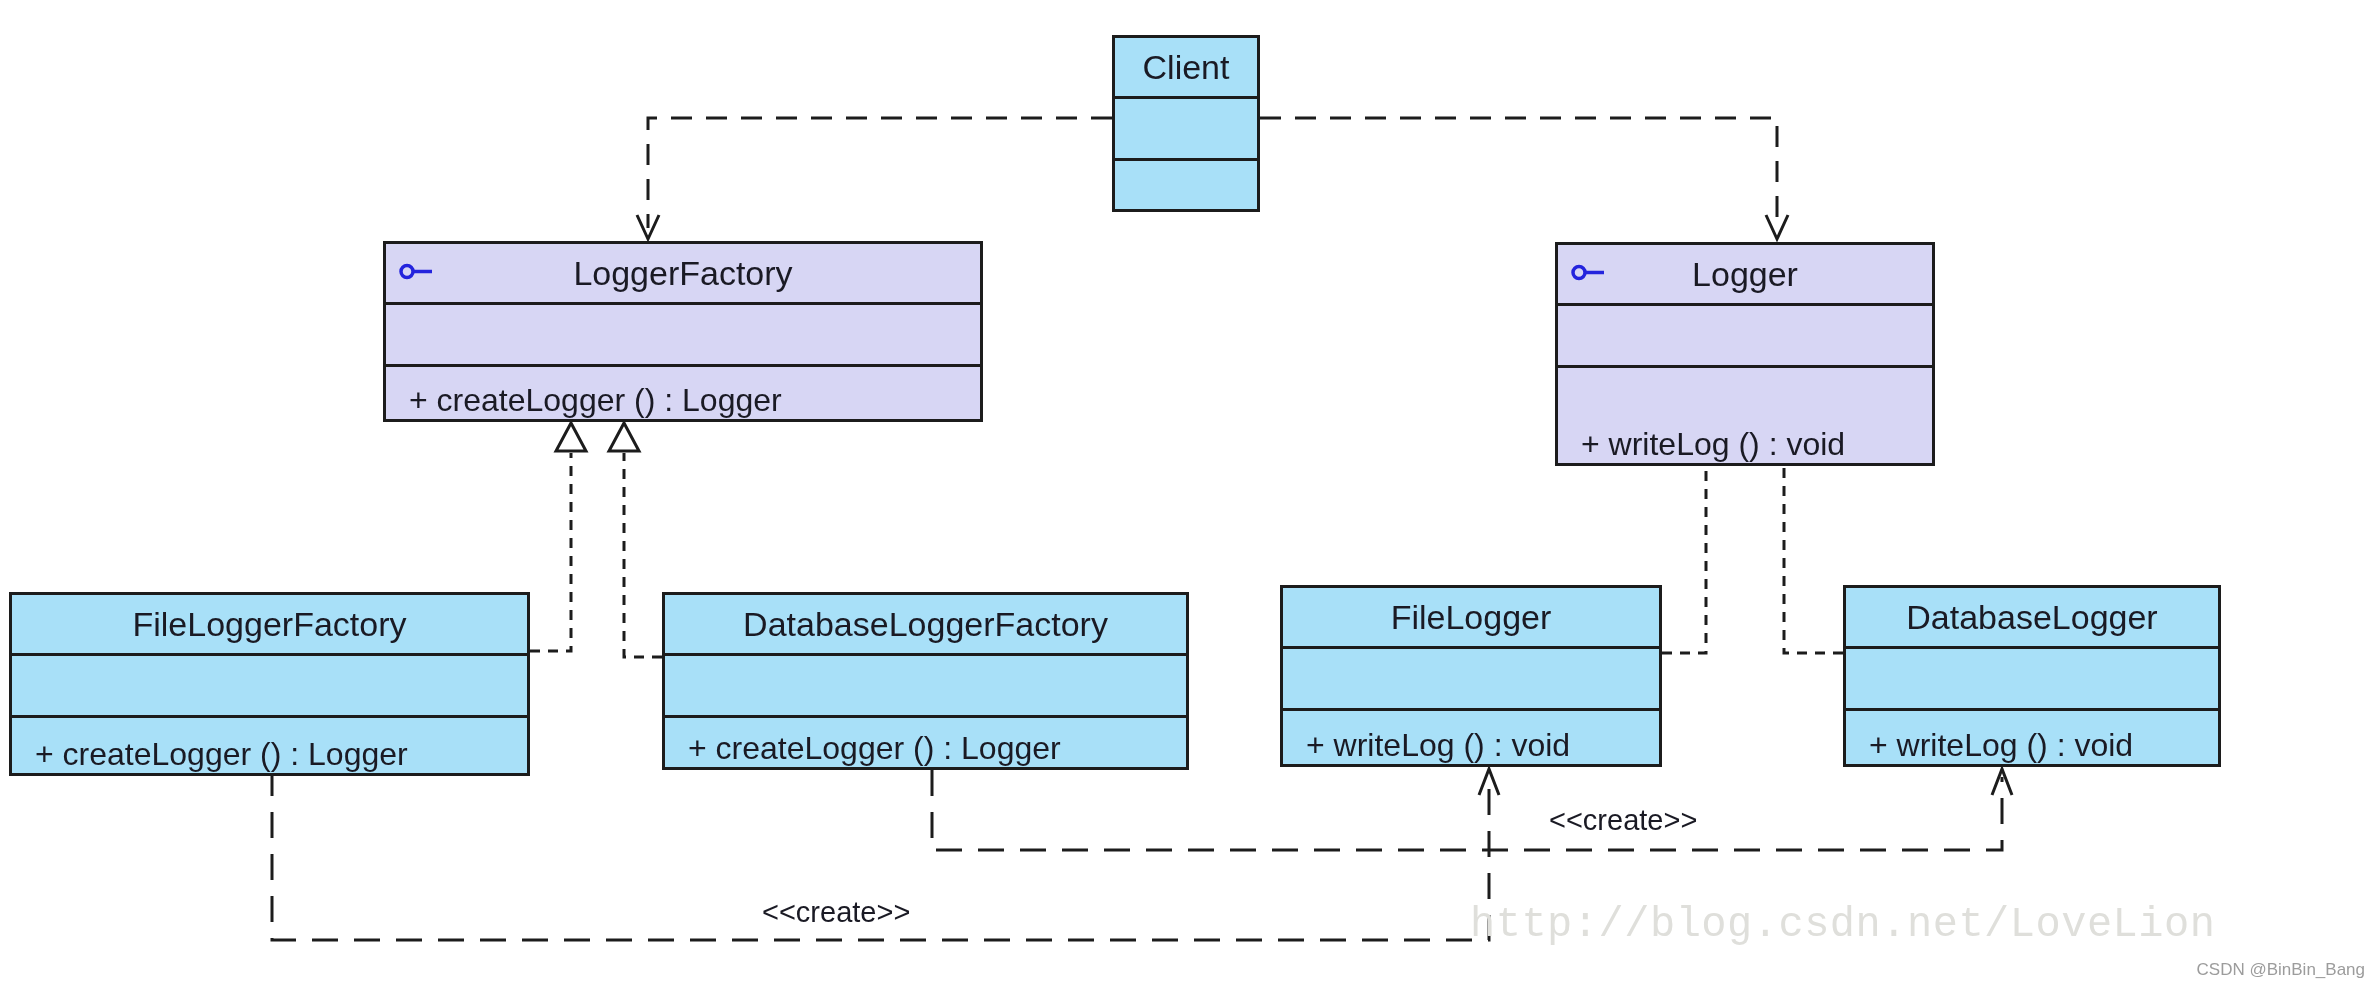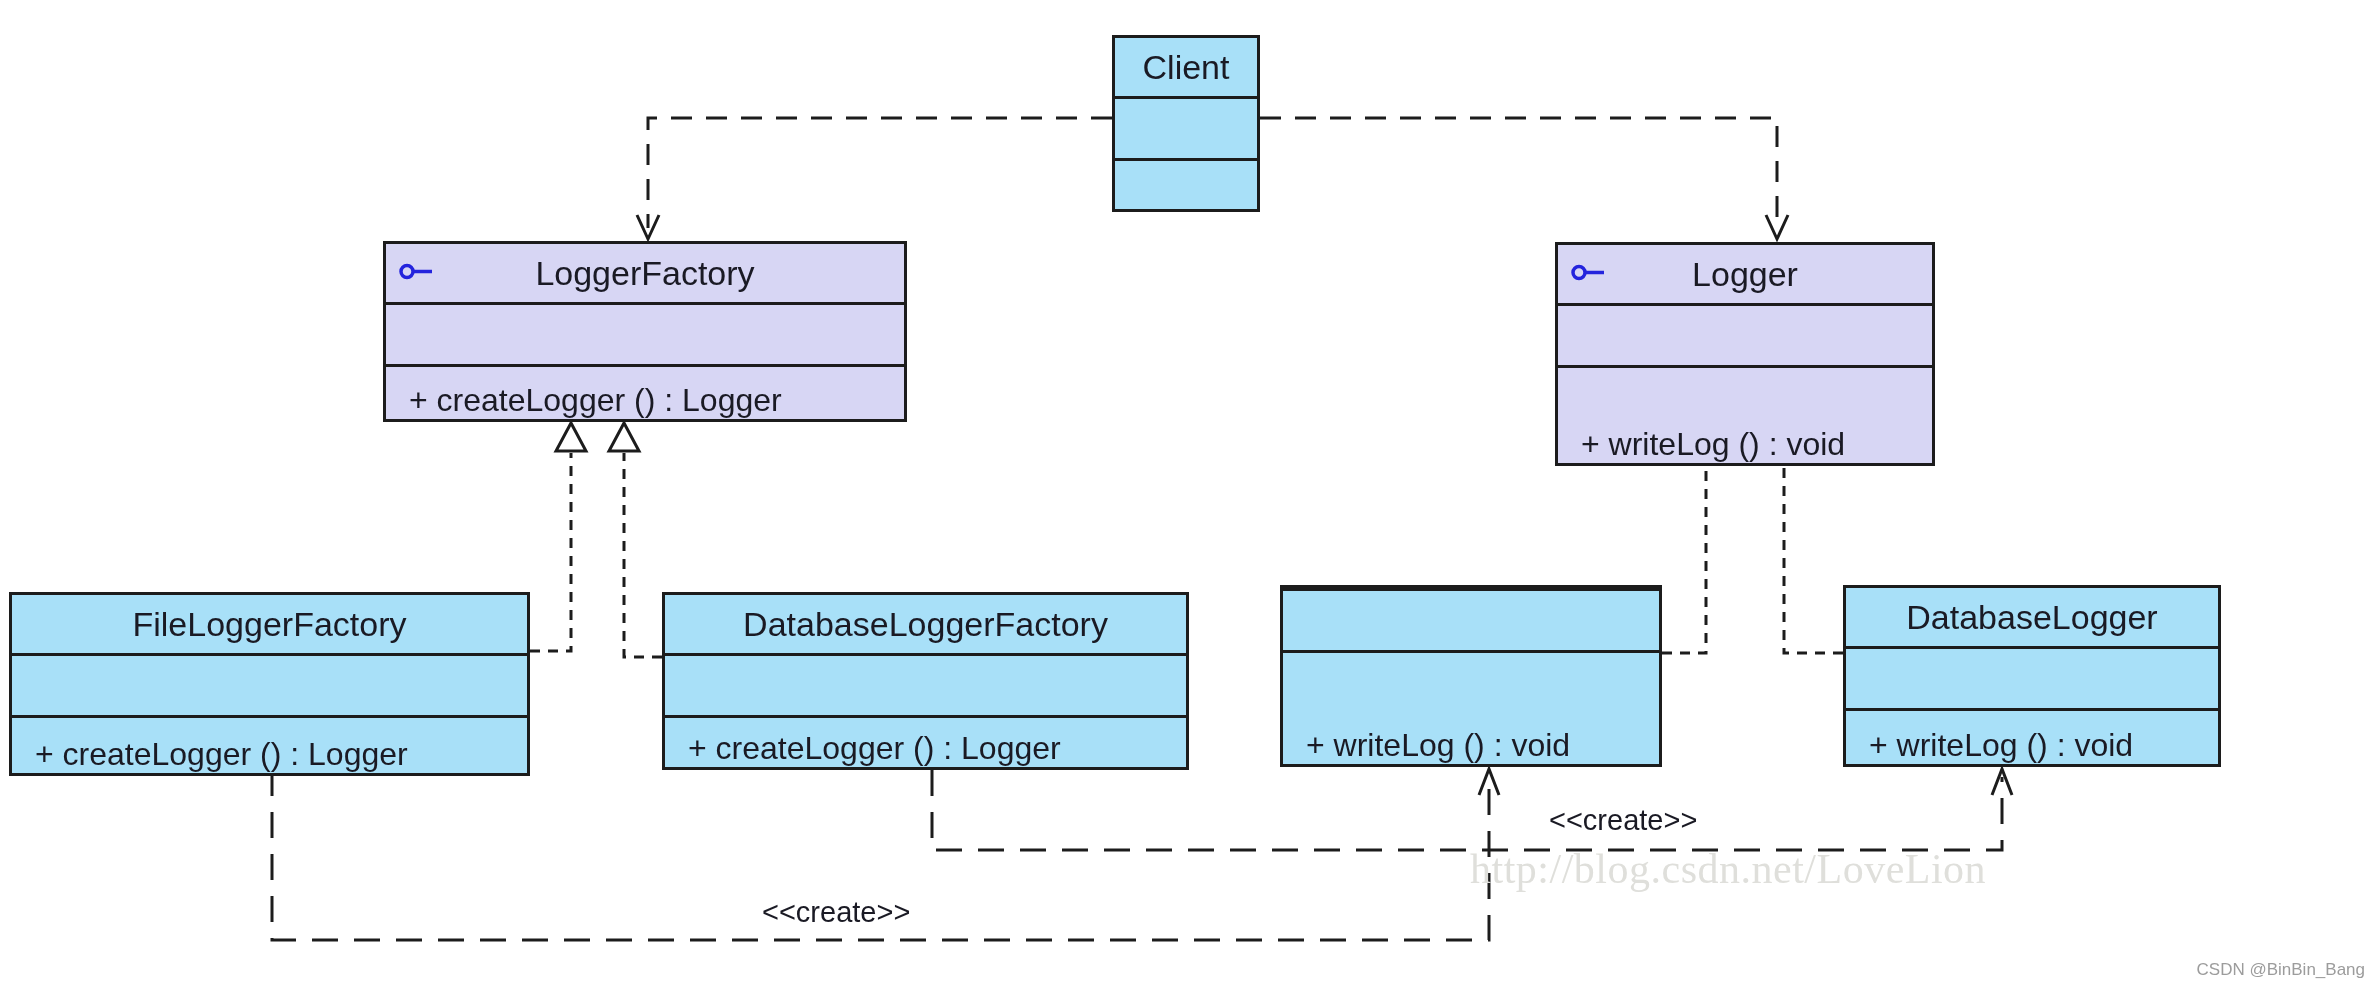--- a/index.html
+++ b/index.html
@@ -30,22 +30,22 @@
   .c-methods{
     flex:1 1 auto;border-top:3px solid var(--border);display:flex;align-items:flex-end;
     padding-left:23px;font-size:32px;color:var(--text);white-space:nowrap;
   }
   .lollipop{position:absolute;left:12px;top:50%;transform:translateY(-58%);line-height:0;}
   .edge-label{
     position:absolute;width:200px;font-size:29px;color:var(--text);
     white-space:nowrap;
   }
   .watermark{
-    position:absolute;left:1470px;top:845px;
-    font-family:Liberation Serif, serif;font-size:42px;letter-spacing:0.5px;
+    position:absolute;left:1470px;top:901px;
+    font-family:Liberation Mono, monospace;font-size:42px;letter-spacing:0.5px;
     color:var(--watermark);white-space:nowrap;
   }
   .credit{
     position:absolute;right:14px;top:952px;font-size:17px;color:var(--credit);
     white-space:nowrap;
     margin-top:8px;
   }
 </style>
 </head>
 <body style="--class-fill: #A8E0F8; --iface-fill: #D7D6F4; --border: #1c1c1c; --text: #1a1a24; --line: #1c1c1c; --icon: #2424dd; --watermark: #dfdfdb; --credit: #9c9c9c;">
@@ -76,21 +76,21 @@
   <path class="connector dash-create" d="M932 770 V850 H2002 V777"></path>
   <polyline class="arrow-open" points="1992,795 2002,769 2012,795"></polyline>
 </svg>
 
 <div class="uml-class" style="left:1112px;top:35px;width:148px;height:177px">
   <div class="c-title">Client</div>
   <div class="c-attrs"></div>
   <div class="c-methods"></div>
 </div>
 
-<div class="uml-class iface" style="left:383px;top:241px;width:524px;height:181px">
+<div class="uml-class iface" style="left:383px;top:241px;width:600px;height:181px">
   <div class="c-title">
     <span class="lollipop">
       <svg width="38" height="20" viewBox="0 0 38 20">
         <circle cx="9" cy="10" r="6" fill="none" stroke="#2424dd" stroke-width="3.5"></circle>
         <line x1="15.5" y1="10" x2="34" y2="10" stroke="#2424dd" stroke-width="3.5"></line>
       </svg>
     </span>
     <span>LoggerFactory</span>
   </div>
   <div class="c-attrs"></div>
@@ -125,20 +125,21 @@
 
 <div class="uml-class" style="left:662px;top:592px;width:527px;height:178px">
   <div class="c-title">DatabaseLoggerFactory</div>
   <div class="c-attrs"></div>
   <div class="c-methods">
     <span>+ createLogger () : Logger</span>
   </div>
 </div>
 
 <div class="uml-class" style="left:1280px;top:585px;width:382px;height:182px">
+  <div class="c-title">FileLogger</div>
   <div class="c-attrs"></div>
   <div class="c-methods">
     <span>+ writeLog () : void</span>
   </div>
 </div>
 
 <div class="uml-class" style="left:1843px;top:585px;width:378px;height:182px">
   <div class="c-title">DatabaseLogger</div>
   <div class="c-attrs"></div>
   <div class="c-methods">

